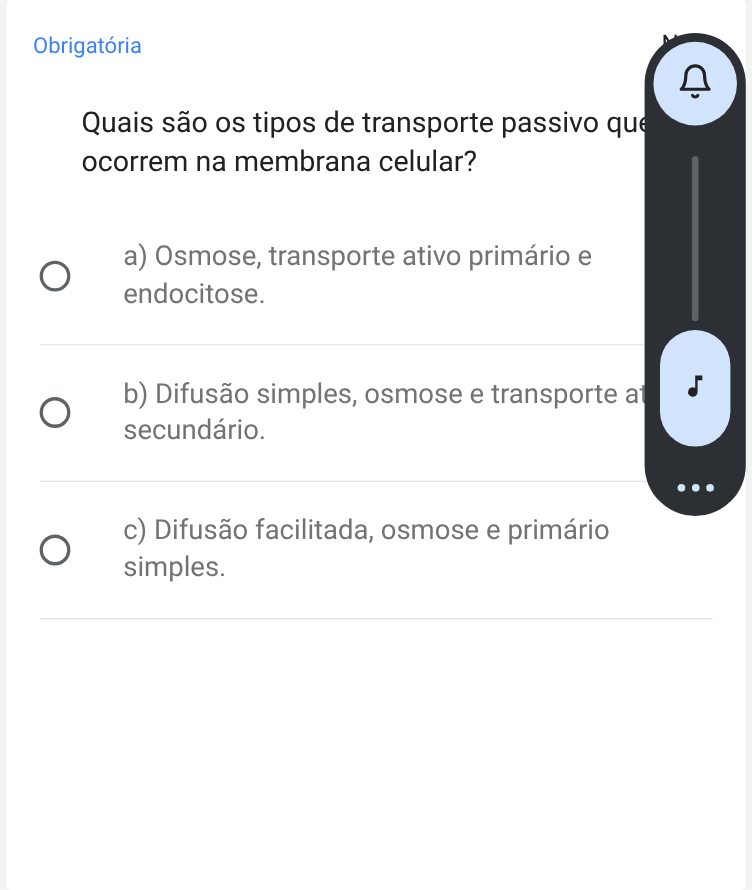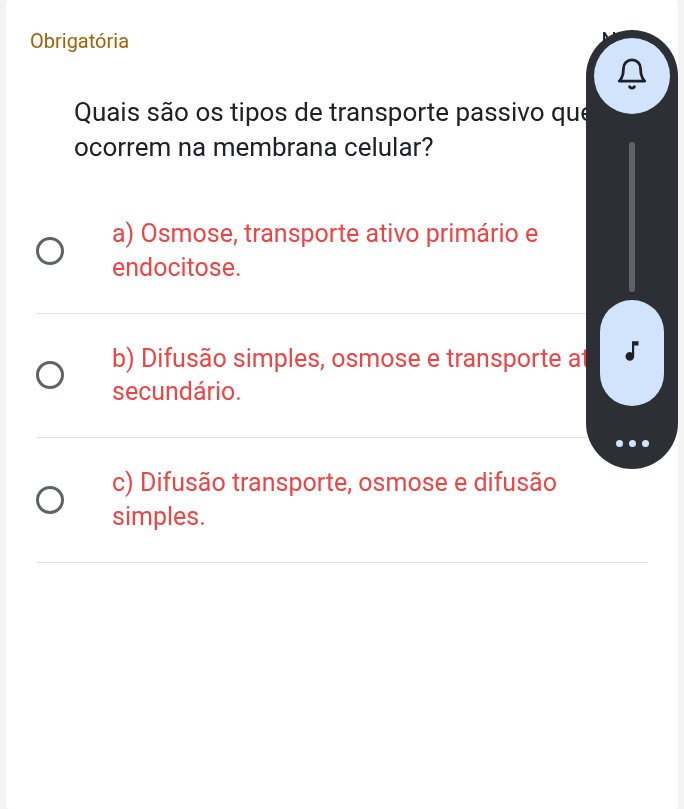--- a/index.html
+++ b/index.html
@@ -23,21 +23,21 @@
       border-radius: 4px;
       position: relative;
     }
     .card-header {
       display: flex;
       justify-content: space-between;
       align-items: center;
       padding: 28px 24px 18px 24px;
     }
     .required-label {
-      color: #a16207;
+      color: #3b82f6;
       font-size: 20px;
       font-weight: 400;
     }
     .score-label {
       color: #202124;
       font-size: 22px;
       font-weight: 400;
     }
     .question-text {
       color: #202124;
@@ -63,21 +63,21 @@
     .radio {
       width: 28px;
       height: 28px;
       border: 3px solid #5f6368;
       border-radius: 50%;
       flex-shrink: 0;
       background: #fff;
       cursor: pointer;
     }
     .option-text {
-      color: #ef4444;
+      color: #737373;
       font-size: 25px;
       font-weight: 400;
       line-height: 1.35;
       flex: 1;
     }
 
     
     .float-pill {
       position: absolute;
       top: 30px;
@@ -165,21 +165,21 @@
     <hr class="option-divider">
 
     <div class="option-row">
       <div class="radio"></div>
       <div class="option-text">b) Difusão simples, osmose e transporte ativo secundário.</div>
     </div>
     <hr class="option-divider">
 
     <div class="option-row">
       <div class="radio"></div>
-      <div class="option-text">c) Difusão transporte, osmose e difusão simples.</div>
+      <div class="option-text">c) Difusão facilitada, osmose e primário simples.</div>
     </div>
     <hr class="option-divider">
 
 
   </div>
 </div>
 
 <div class="float-pill">
   <div class="pill-circle">
     <span class="icon-bell">

